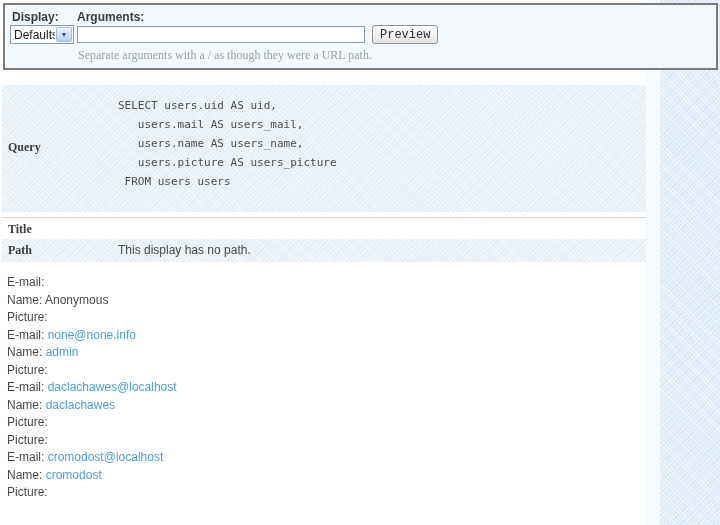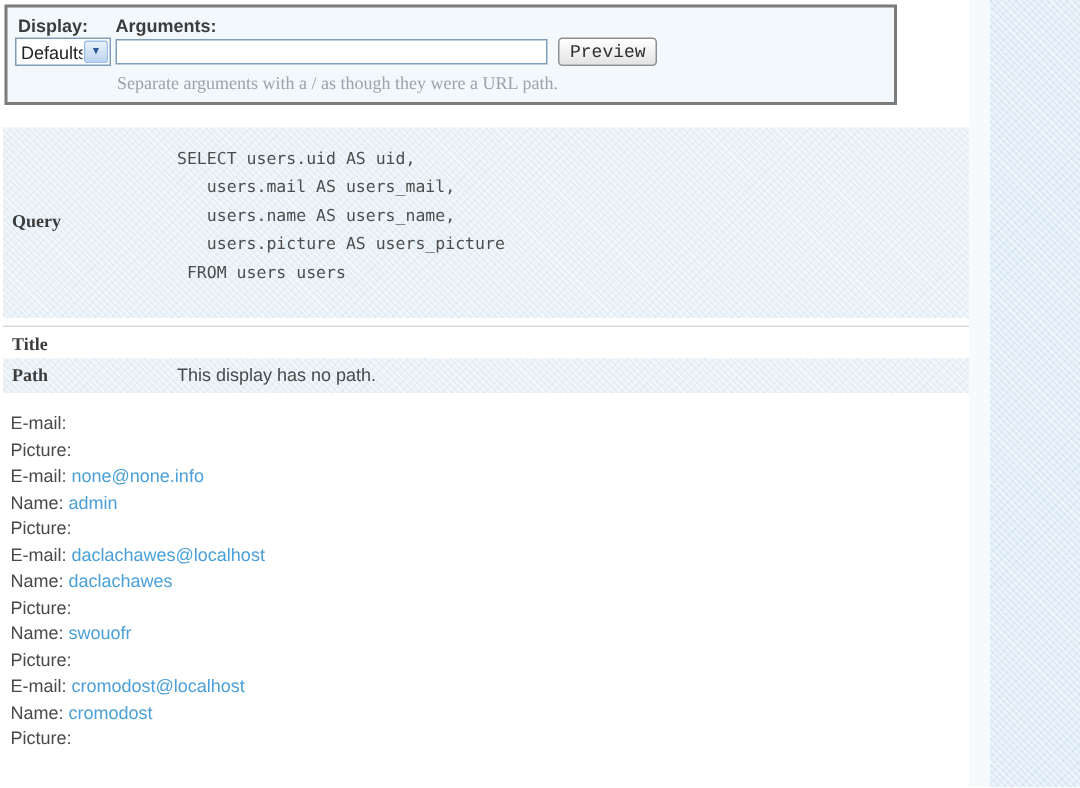--- a/index.html
+++ b/index.html
@@ -21,21 +21,21 @@
   .sidebar-strip {
     position: absolute; left: 660px; top: 0; width: 60px; height: 525px;
     background-color: #e2edf7;
     background-image:
       repeating-linear-gradient(45deg, rgba(255,255,255,0.55) 0 1px, transparent 1px 3px),
       repeating-linear-gradient(-45deg, rgba(186,214,236,0.35) 0 1px, transparent 1px 4px);
   }
 
   
   .fieldset {
-    position: absolute; left: 3px; top: 3px; width: 595px; height: 67px;
+    position: absolute; left: 3px; top: 3px; width: 715px; height: 67px;
     border: 2px solid #7b7b7b;
     background: #f3f8fc;
   }
   .lbl { position: absolute; font-weight: bold; color: #3c3c3c; }
   .display-label { left: 7px; top: 5px; }
   .arguments-label { left: 72px; top: 5px; }
 
   .select {
     position: absolute; left: 5px; top: 20px; width: 64px; height: 19px;
     border: 1px solid #7f9db9; background: #fff;
@@ -130,27 +130,27 @@
     <div class="row-label">Title</div>
   </div>
 
   <div class="row path-row textured-blue">
     <div class="row-label">Path</div>
     <div class="row-value">This display has no path.</div>
   </div>
 
   <div class="results">
       <div><span>E-mail:</span></div>
+      <div><span>Name: </span><span>Anonymous</span></div>
       <div><span>Picture:</span></div>
       <div><span>E-mail: </span><a href="#">none@none.info</a></div>
       <div><span>Name: </span><a href="#">admin</a></div>
       <div><span>Picture:</span></div>
       <div><span>E-mail: </span><a href="#">daclachawes@localhost</a></div>
       <div><span>Name: </span><a href="#">daclachawes</a></div>
       <div><span>Picture:</span></div>
-      <div><span>Name: </span><a href="#">swouofr</a></div>
       <div><span>Picture:</span></div>
       <div><span>E-mail: </span><a href="#">cromodost@localhost</a></div>
       <div><span>Name: </span><a href="#">cromodost</a></div>
       <div><span>Picture:</span></div>
     </div>
 
 </div>
 
 </body></html>

